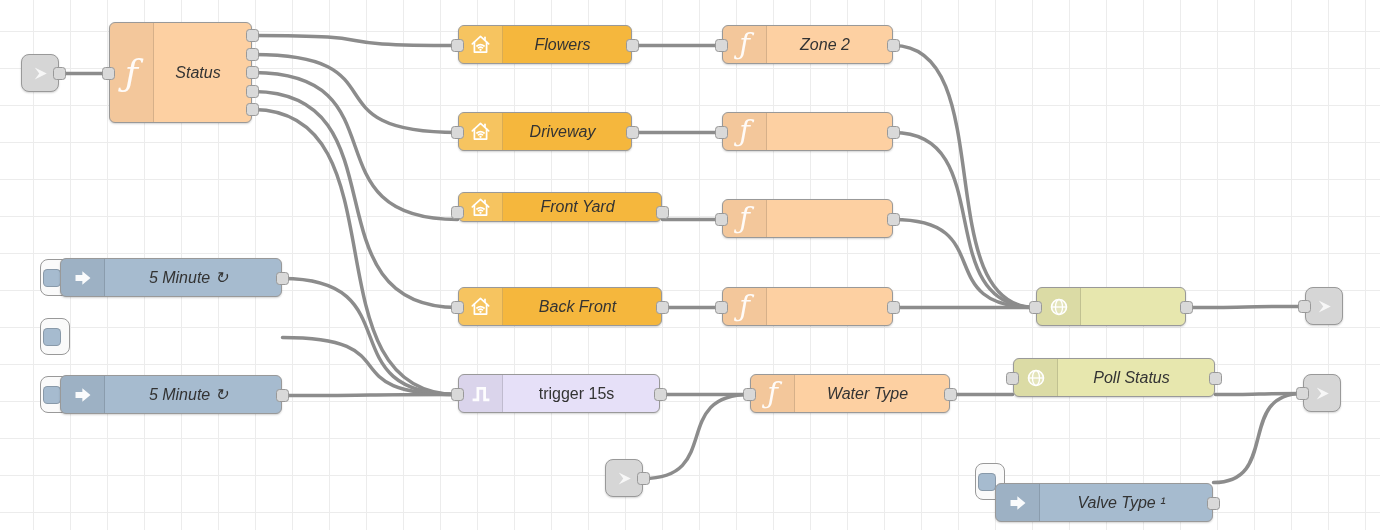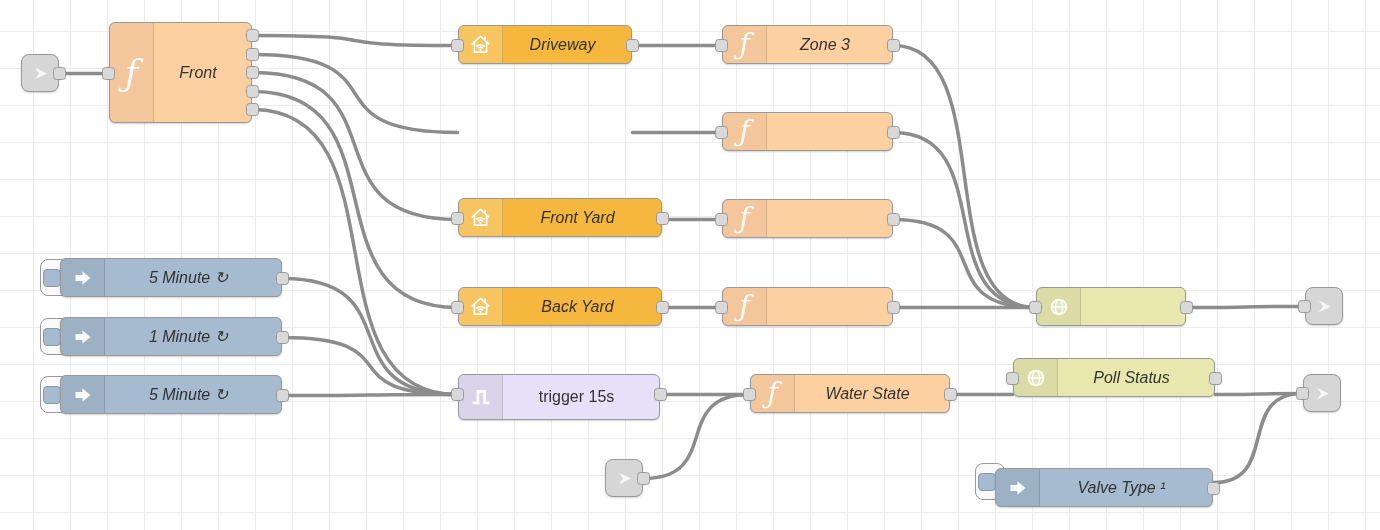--- a/index.html
+++ b/index.html
@@ -106,21 +106,21 @@
     <svg class="icon" width="21" height="21" viewBox="0 0 20 20">
       <path d="M4.5 4.2 L16 10 L4.5 15.8 L8.8 10 Z" fill="#fff" opacity="0.8"></path>
     </svg>
     <div class="port" id="p-linkin_top-out" style="right:-8px;top:12px"></div>
   </div>
 
   <div class="node fn" style="left:109px;top:22px;width:143px;height:101px">
     <div class="cell shade-darker">
         <span class="ficon big">ƒ</span>
       </div>
-    <div class="lbl">Front</div>
+    <div class="lbl">Status</div>
     <div class="port" id="p-status-in" style="left:-8px;top:44px"></div>
     <div class="port" id="p-status-out0" style="right:-8px;top:6px"></div>
     <div class="port" id="p-status-out1" style="right:-8px;top:25px"></div>
     <div class="port" id="p-status-out2" style="right:-8px;top:43px"></div>
     <div class="port" id="p-status-out3" style="right:-8px;top:62px"></div>
     <div class="port" id="p-status-out4" style="right:-8px;top:80px"></div>
   </div>
 
   <div class="node ha" style="left:458px;top:25px;width:174px;height:39px">
     <div class="cell shade-light">
@@ -128,27 +128,44 @@
         <g stroke="#fff" stroke-width="1.5" fill="none" stroke-linecap="round" stroke-linejoin="round">
           <path d="M2.9 9.4 L10 3 L17.1 9.4"></path>
           <path d="M4.7 8 V16.6 H15.3 V8"></path>
           <path d="M13.9 5.9 V3.7"></path>
           <path d="M6.9 11.3 Q10 8.8 13.1 11.3"></path>
           <path d="M8.2 12.9 Q10 11.5 11.8 12.9"></path>
         </g>
         <circle cx="10" cy="14.6" r="1" fill="#fff"></circle>
       </svg>
     </div>
-    <div class="lbl">Driveway</div>
+    <div class="lbl">Flowers</div>
     <div class="port" id="p-flowers-in" style="left:-8px;top:13px"></div>
     <div class="port" id="p-flowers-out" style="right:-8px;top:13px"></div>
   </div>
 
-
-  <div class="node ha" style="left:458px;top:198px;width:204px;height:39px">
+  <div class="node ha" style="left:458px;top:112px;width:174px;height:39px">
+    <div class="cell shade-light">
+      <svg class="icon" width="23" height="23" viewBox="0 0 20 20">
+        <g stroke="#fff" stroke-width="1.5" fill="none" stroke-linecap="round" stroke-linejoin="round">
+          <path d="M2.9 9.4 L10 3 L17.1 9.4"></path>
+            <path d="M4.7 8 V16.6 H15.3 V8"></path>
+            <path d="M13.9 5.9 V3.7"></path>
+          <path d="M6.9 11.3 Q10 8.8 13.1 11.3"></path>
+            <path d="M8.2 12.9 Q10 11.5 11.8 12.9"></path>
+        </g>
+        <circle cx="10" cy="14.6" r="1" fill="#fff"></circle>
+      </svg>
+    </div>
+    <div class="lbl">Driveway</div>
+    <div class="port" id="p-driveway-in" style="left:-8px;top:13px"></div>
+    <div class="port" id="p-driveway-out" style="right:-8px;top:13px"></div>
+  </div>
+
+  <div class="node ha" style="left:458px;top:192px;width:204px;height:30px">
     <div class="cell shade-light">
       <svg class="icon" width="23" height="23" viewBox="0 0 20 20">
         <g stroke="#fff" stroke-width="1.5" fill="none" stroke-linecap="round" stroke-linejoin="round">
           <path d="M2.9 9.4 L10 3 L17.1 9.4"></path>
             <path d="M4.7 8 V16.6 H15.3 V8"></path>
             <path d="M13.9 5.9 V3.7"></path>
           <path d="M6.9 11.3 Q10 8.8 13.1 11.3"></path>
             <path d="M8.2 12.9 Q10 11.5 11.8 12.9"></path>
         </g>
         <circle cx="10" cy="14.6" r="1" fill="#fff"></circle>
@@ -165,30 +182,30 @@
         <g stroke="#fff" stroke-width="1.5" fill="none" stroke-linecap="round" stroke-linejoin="round">
           <path d="M2.9 9.4 L10 3 L17.1 9.4"></path>
             <path d="M4.7 8 V16.6 H15.3 V8"></path>
             <path d="M13.9 5.9 V3.7"></path>
           <path d="M6.9 11.3 Q10 8.8 13.1 11.3"></path>
             <path d="M8.2 12.9 Q10 11.5 11.8 12.9"></path>
         </g>
         <circle cx="10" cy="14.6" r="1" fill="#fff"></circle>
       </svg>
     </div>
-    <div class="lbl">Back Yard</div>
+    <div class="lbl">Back Front</div>
     <div class="port" id="p-back_yard-in" style="left:-8px;top:13px"></div>
     <div class="port" id="p-back_yard-out" style="right:-8px;top:13px"></div>
   </div>
 
   <div class="node fn" style="left:722px;top:25px;width:171px;height:39px">
     <div class="cell shade-darker">
         <span class="ficon small">ƒ</span>
       </div>
-    <div class="lbl">Zone 3</div>
+    <div class="lbl">Zone 2</div>
     <div class="port" id="p-zone1-in" style="left:-8px;top:13px"></div>
     <div class="port" id="p-zone1-out" style="right:-8px;top:13px"></div>
   </div>
 
   <div class="node fn" style="left:722px;top:112px;width:171px;height:39px">
     <div class="cell shade-darker">
         <span class="ficon small">ƒ</span>
       </div>
     <div class="port" id="p-zone2-in" style="left:-8px;top:13px"></div>
     <div class="port" id="p-zone2-out" style="right:-8px;top:13px"></div>
@@ -238,44 +255,35 @@
           <path d="M3.2 7.2 H9.4 V3.8 L16.8 10 L9.4 16.2 V12.8 H3.2 Z" fill="#fff" opacity="0.95"></path>
         </svg>
     </div>
     <div class="lbl">5 Minute ↻</div>
     <div class="port" id="p-inject_5min_a-out" style="right:-8px;top:13px"></div>
   </div>
 
   <div class="inj-btn" style="left:40px;top:318px">
       <div class="inj-btn-inner"></div>
     </div>
-  <div class="node inject" style="left:60px;top:317px;width:222px;height:39px">
+
+  <div class="inj-btn" style="left:40px;top:376px">
+      <div class="inj-btn-inner"></div>
+    </div>
+  <div class="node inject" style="left:60px;top:375px;width:222px;height:39px">
     <div class="cell shade-dark">
       <svg class="icon" width="22" height="22" viewBox="0 0 20 20">
           <path d="M3.2 7.2 H9.4 V3.8 L16.8 10 L9.4 16.2 V12.8 H3.2 Z" fill="#fff" opacity="0.95"></path>
         </svg>
     </div>
-    <div class="lbl">1 Minute ↻</div>
-    <div class="port" id="p-inject_1min-out" style="right:-8px;top:13px"></div>
-  </div>
-
-  <div class="inj-btn" style="left:40px;top:376px">
-      <div class="inj-btn-inner"></div>
-    </div>
-  <div class="node inject" style="left:60px;top:375px;width:222px;height:39px">
-    <div class="cell shade-dark">
-      <svg class="icon" width="22" height="22" viewBox="0 0 20 20">
-          <path d="M3.2 7.2 H9.4 V3.8 L16.8 10 L9.4 16.2 V12.8 H3.2 Z" fill="#fff" opacity="0.95"></path>
-        </svg>
-    </div>
     <div class="lbl">5 Minute ↻</div>
     <div class="port" id="p-inject_5min_b-out" style="right:-8px;top:13px"></div>
   </div>
 
-  <div class="node trigger" style="left:458px;top:374px;width:202px;height:46px">
+  <div class="node trigger" style="left:458px;top:374px;width:202px;height:39px">
     <div class="cell shade-dark">
       <svg class="icon" width="24" height="24" viewBox="0 0 20 20">
           <path d="M3 14.8 H7.4 V5.4 H13 V14.8 H17" fill="none" stroke="#fff" stroke-width="2.3" opacity="0.95"></path>
         </svg>
     </div>
     <div class="lbl roman">trigger 15s</div>
     <div class="port" id="p-trigger-in" style="left:-8px;top:13px"></div>
     <div class="port" id="p-trigger-out" style="right:-8px;top:13px"></div>
   </div>
 
@@ -283,21 +291,21 @@
     <svg class="icon" width="21" height="21" viewBox="0 0 20 20">
       <path d="M4.5 4.2 L16 10 L4.5 15.8 L8.8 10 Z" fill="#fff" opacity="0.8"></path>
     </svg>
     <div class="port" id="p-linkin_bottom-out" style="right:-8px;top:12px"></div>
   </div>
 
   <div class="node fn" style="left:750px;top:374px;width:200px;height:39px">
     <div class="cell shade-darker">
         <span class="ficon small">ƒ</span>
       </div>
-    <div class="lbl">Water State</div>
+    <div class="lbl">Water Type</div>
     <div class="port" id="p-water_state-in" style="left:-8px;top:13px"></div>
     <div class="port" id="p-water_state-out" style="right:-8px;top:13px"></div>
   </div>
 
   <div class="node http" style="left:1013px;top:358px;width:202px;height:39px">
     <div class="cell shade-dark">
       <svg class="icon" width="22" height="22" viewBox="0 0 20 20">
         <circle cx="10" cy="10" r="6.8" fill="rgba(255,255,255,.25)" stroke="#fff" stroke-width="1.5"></circle>
         <ellipse cx="10" cy="10" rx="3.2" ry="6.8" fill="none" stroke="#fff" stroke-width="1.2"></ellipse>
         <line x1="3.2" y1="10" x2="16.8" y2="10" stroke="#fff" stroke-width="1.2"></line>
@@ -311,21 +319,21 @@
   <div class="node link" style="left:1303px;top:374px;width:38px;height:38px">
     <svg class="icon" width="21" height="21" viewBox="0 0 20 20">
       <path d="M4.5 4.2 L16 10 L4.5 15.8 L8.8 10 Z" fill="#fff" opacity="0.8"></path>
     </svg>
     <div class="port" id="p-linkout2-in" style="left:-8px;top:12px"></div>
   </div>
 
   <div class="inj-btn" style="left:975px;top:463px">
       <div class="inj-btn-inner"></div>
     </div>
-  <div class="node inject" style="left:995px;top:468px;width:218px;height:39px">
+  <div class="node inject" style="left:995px;top:483px;width:218px;height:39px">
     <div class="cell shade-dark">
       <svg class="icon" width="22" height="22" viewBox="0 0 20 20">
           <path d="M3.2 7.2 H9.4 V3.8 L16.8 10 L9.4 16.2 V12.8 H3.2 Z" fill="#fff" opacity="0.95"></path>
         </svg>
     </div>
     <div class="lbl">Valve Type ¹</div>
     <div class="port" id="p-valve_type-out" style="right:-8px;top:13px"></div>
   </div>
 </div>
 

